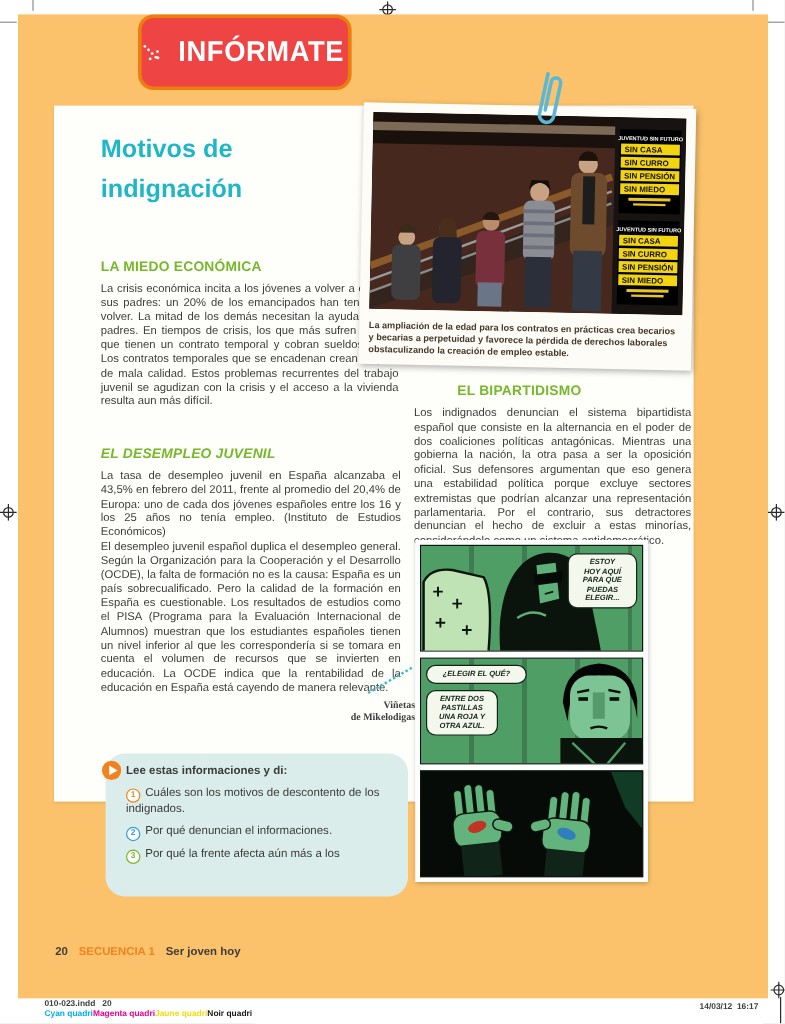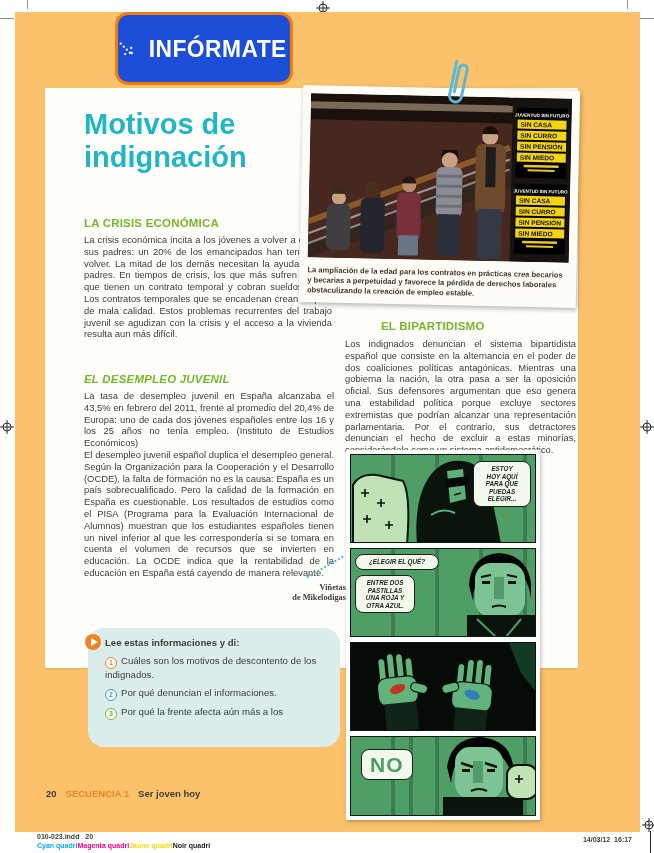--- a/index.html
+++ b/index.html
@@ -8,30 +8,30 @@
   .prewrap{white-space:pre-line;}
 
   
   .cropline{position:absolute;background:#8f8f8f;}
   .regmark{position:absolute;width:14px;height:14px;}
 
   
   .orange-bg{position:absolute;left:15px;top:12px;width:625px;height:820px;background:#FBC26B;}
 
   
-  .tab{position:absolute;left:115px;top:12px;width:178px;height:73px;background:#1d4ed8;
+  .tab{position:absolute;left:115px;top:12px;width:178px;height:63px;background:#ef4444;
        border:3px solid #EE7D10;border-radius:13px;box-sizing:border-box;
        display:flex;align-items:center;justify-content:center;gap:9px;text-align:right;}
   .tab-label{color:#ffffff;font-size:24px;font-weight:bold;letter-spacing:.5px;transform:scaleX(.95);}
 
   
   .page{position:absolute;left:45px;top:88px;width:533px;height:580px;background:#FEFEFB;
         box-shadow:0 1px 2px rgba(0,0,0,.10);}
   .title{position:absolute;left:84px;top:108px;width:230px;color:#1FB6C6;
-         font-size:29px;line-height:33px;font-weight:bold;}
+         font-size:21px;line-height:33px;font-weight:bold;}
   .sec-h{position:absolute;color:#76B82A;font-size:11.5px;font-weight:bold;letter-spacing:.2px;}
   .body-txt{position:absolute;color:#3C3C3B;font-size:9.4px;line-height:11.8px;text-align:justify;}
   .credit{position:absolute;left:246px;top:583px;width:100px;text-align:right;color:#3C3C3B;
           font-size:8.3px;line-height:10px;font-weight:bold;font-family:Liberation Serif, serif;}
   .credit-line{position:absolute;left:304px;top:566px;width:42px;border-top:2px dotted #35B9C9;
                transform:rotate(-30deg);}
 
   
   .polaroid{position:absolute;left:301px;top:88px;width:277px;background:#FDFCF6;padding:8px 8px 6px 8px;
             box-sizing:border-box;transform:rotate(1.2deg);box-shadow:1px 2px 5px rgba(0,0,0,.30);}
@@ -122,21 +122,21 @@
       </g>
     </svg>
     <span class="tab-label">INFÓRMATE</span>
   </div>
 
   <div class="page"></div>
 
   <div class="title prewrap">Motivos de
 indignación</div>
 
-  <div class="sec-h" style="left:84px;top:217px;">LA CRISIS ECONÓMICA</div>
+  <div class="sec-h" style="left:84px;top:217px;">LA MIEDO ECONÓMICA</div>
   <div class="body-txt" style="left:84px;top:234px;width:248px;">La crisis económica incita a los jóvenes a volver a casa de sus padres: un 20% de los emancipados han tenido que volver. La mitad de los demás necesitan la ayuda de sus padres. En tiempos de crisis, los que más sufren son los que tienen un contrato temporal y cobran sueldos bajos. Los contratos temporales que se encadenan crean empleo de mala calidad. Estos problemas recurrentes del trabajo juvenil se agudizan con la crisis y el acceso a la vivienda resulta aun más difícil.</div>
 
   <div class="sec-h" style="left:84px;top:373px;font-style:italic;">EL DESEMPLEO JUVENIL</div>
   <div class="body-txt prewrap" style="left:84px;top:390px;width:250px;">La tasa de desempleo juvenil en España alcanzaba el 43,5% en febrero del 2011, frente al promedio del 20,4% de Europa: uno de cada dos jóvenes españoles entre los 16 y los 25 años no tenía empleo. (Instituto de Estudios Económicos)
 El desempleo juvenil español duplica el desempleo general. Según la Organización para la Cooperación y el Desarrollo (OCDE), la falta de formación no es la causa: España es un país sobrecualificado. Pero la calidad de la formación en España es cuestionable. Los resultados de estudios como el PISA (Programa para la Evaluación Internacional de Alumnos) muestran que los estudiantes españoles tienen un nivel inferior al que les correspondería si se tomara en cuenta el volumen de recursos que se invierten en educación. La OCDE indica que la rentabilidad de la educación en España está cayendo de manera relevante.</div>
 
   <div class="credit prewrap">Viñetas
 de Mikelodigas</div>
   <div class="credit-line"></div>
 
@@ -299,38 +299,20 @@
             <rect x="-1" y="24" width="40" height="28" rx="9"></rect>
             <rect x="-13" y="30" width="17" height="9" rx="4.5" transform="rotate(-20 -13 30)"></rect>
           </g>
           <ellipse cx="19" cy="36" rx="8" ry="4.5" fill="#2F7FBF" transform="rotate(14 19 36)"></ellipse>
           <rect x="4" y="50" width="32" height="28" fill="#10241A"></rect>
         </g>
         <path d="M158,0 L186,0 L186,50 L170,30 Z" fill="#123B26"></path>
       </svg>
     </div>
 
-    <div class="panel" style="height:80px;">
-      <svg width="186" height="80" viewBox="0 0 186 80">
-        <g>
-          <path d="M96,30 Q100,2 128,0 Q158,2 162,28 L162,44 Q156,12 128,10 Q104,12 100,46 Z" fill="#050505"></path>
-          <rect x="104" y="10" width="48" height="52" rx="15" fill="#7CC493"></rect>
-          <rect x="122" y="24" width="10" height="22" fill="#559A6B"></rect>
-          <path d="M110,26 l12,4 M146,30 l-12,-4" stroke="#061006" stroke-width="2.4"></path>
-          <rect x="111" y="32" width="8" height="3" fill="#061006"></rect>
-          <rect x="136" y="32" width="8" height="3" fill="#061006"></rect>
-          <path d="M120,54 q8,-4 16,0" stroke="#061006" stroke-width="2.2" fill="none"></path>
-          <rect x="92" y="60" width="80" height="20" fill="#0A140C"></rect>
-          <rect x="156" y="28" width="30" height="34" rx="10" fill="#BFE3B4" stroke="#0A140C" stroke-width="2"></rect>
-          <path d="M168,38 v8 M164,42 h8" stroke="#0A140C" stroke-width="1.6"></path>
-        </g>
-        <rect x="58" y="0" width="4" height="80" fill="#3E7C51"></rect>
-      </svg>
-      <div class="bubble bubble-no" style="top:12px;left:10px;">NO</div>
-    </div>
   </div>
 
   <div class="taskbox">
     <div class="play-btn">
         <div class="play-tri"></div>
       </div>
     <div class="task-intro">Lee estas informaciones y di:</div>
     <div class="task-items">
       <div class="task-item">
         <span class="tnum orange">1</span><span>Cuáles son los motivos de descontento de los indignados.</span>

